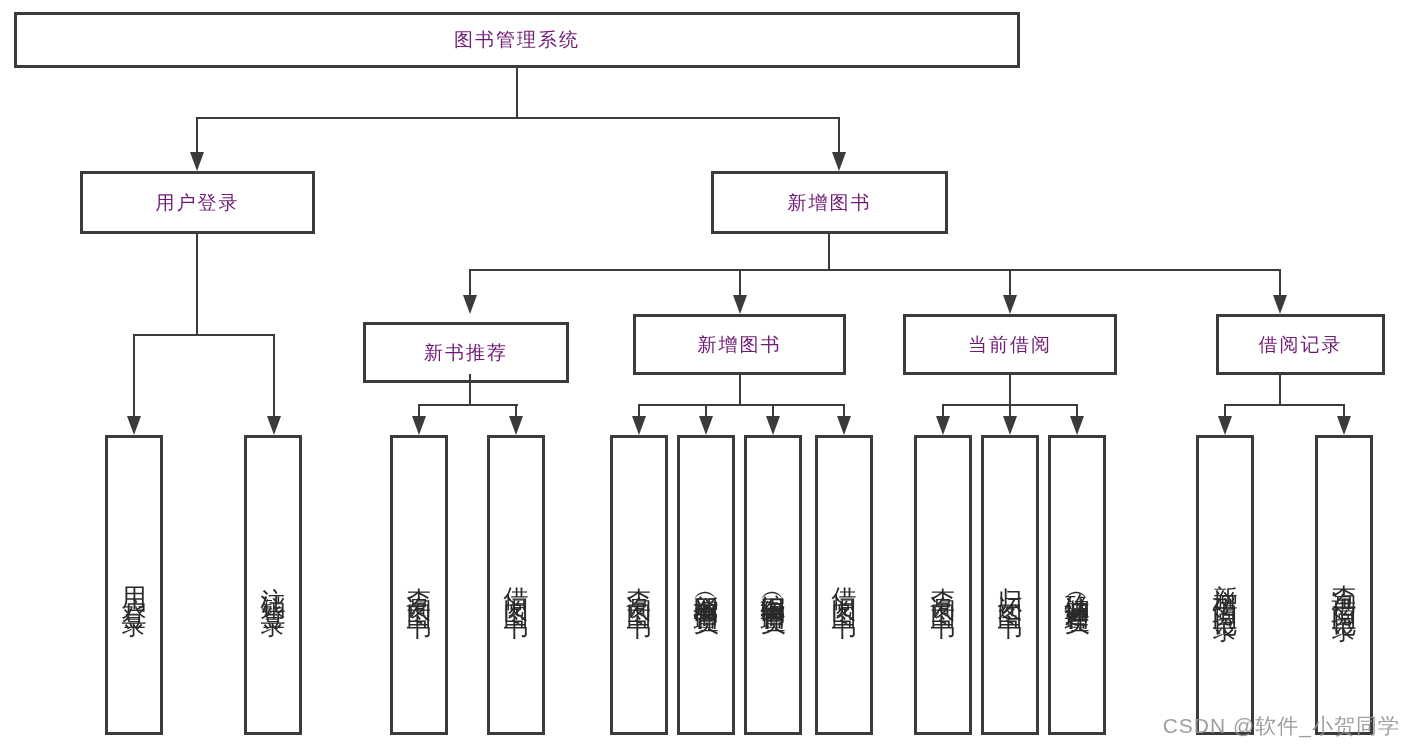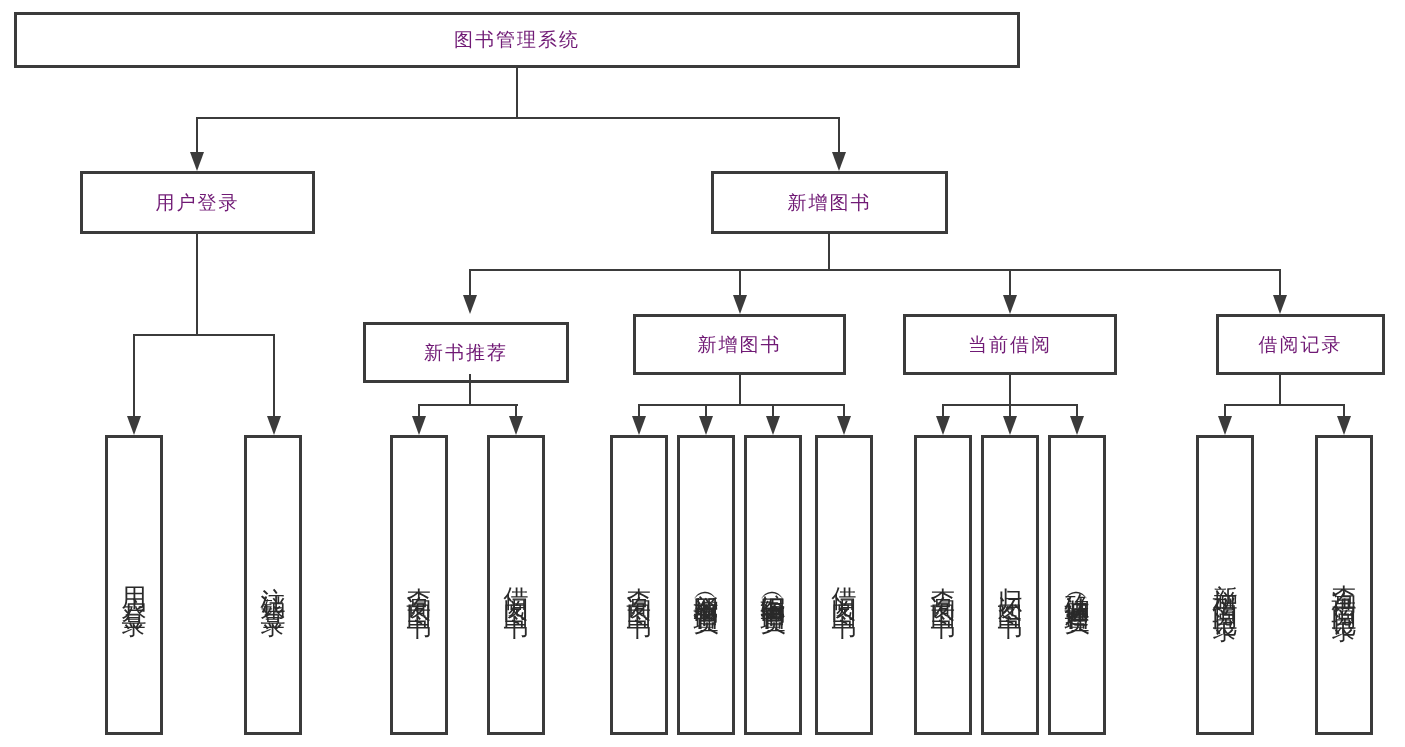--- a/index.html
+++ b/index.html
@@ -192,14 +192,15 @@
   <div class="vline" style="left:1076px;top:404px;height:13px;"></div>
   <div class="arrow" style="left:1070px;top:416px;"></div>
 
   <div class="vline" style="left:1279px;top:374px;height:32px;"></div>
   <div class="hline" style="left:1224px;top:404px;width:121px;"></div>
   <div class="vline" style="left:1224px;top:404px;height:13px;"></div>
   <div class="arrow" style="left:1218px;top:416px;"></div>
   <div class="vline" style="left:1343px;top:404px;height:13px;"></div>
   <div class="arrow" style="left:1337px;top:416px;"></div>
 
+  <div class="watermark">CSDN @软件_小贺同学</div>
 
 </div>
 
 </body></html>

